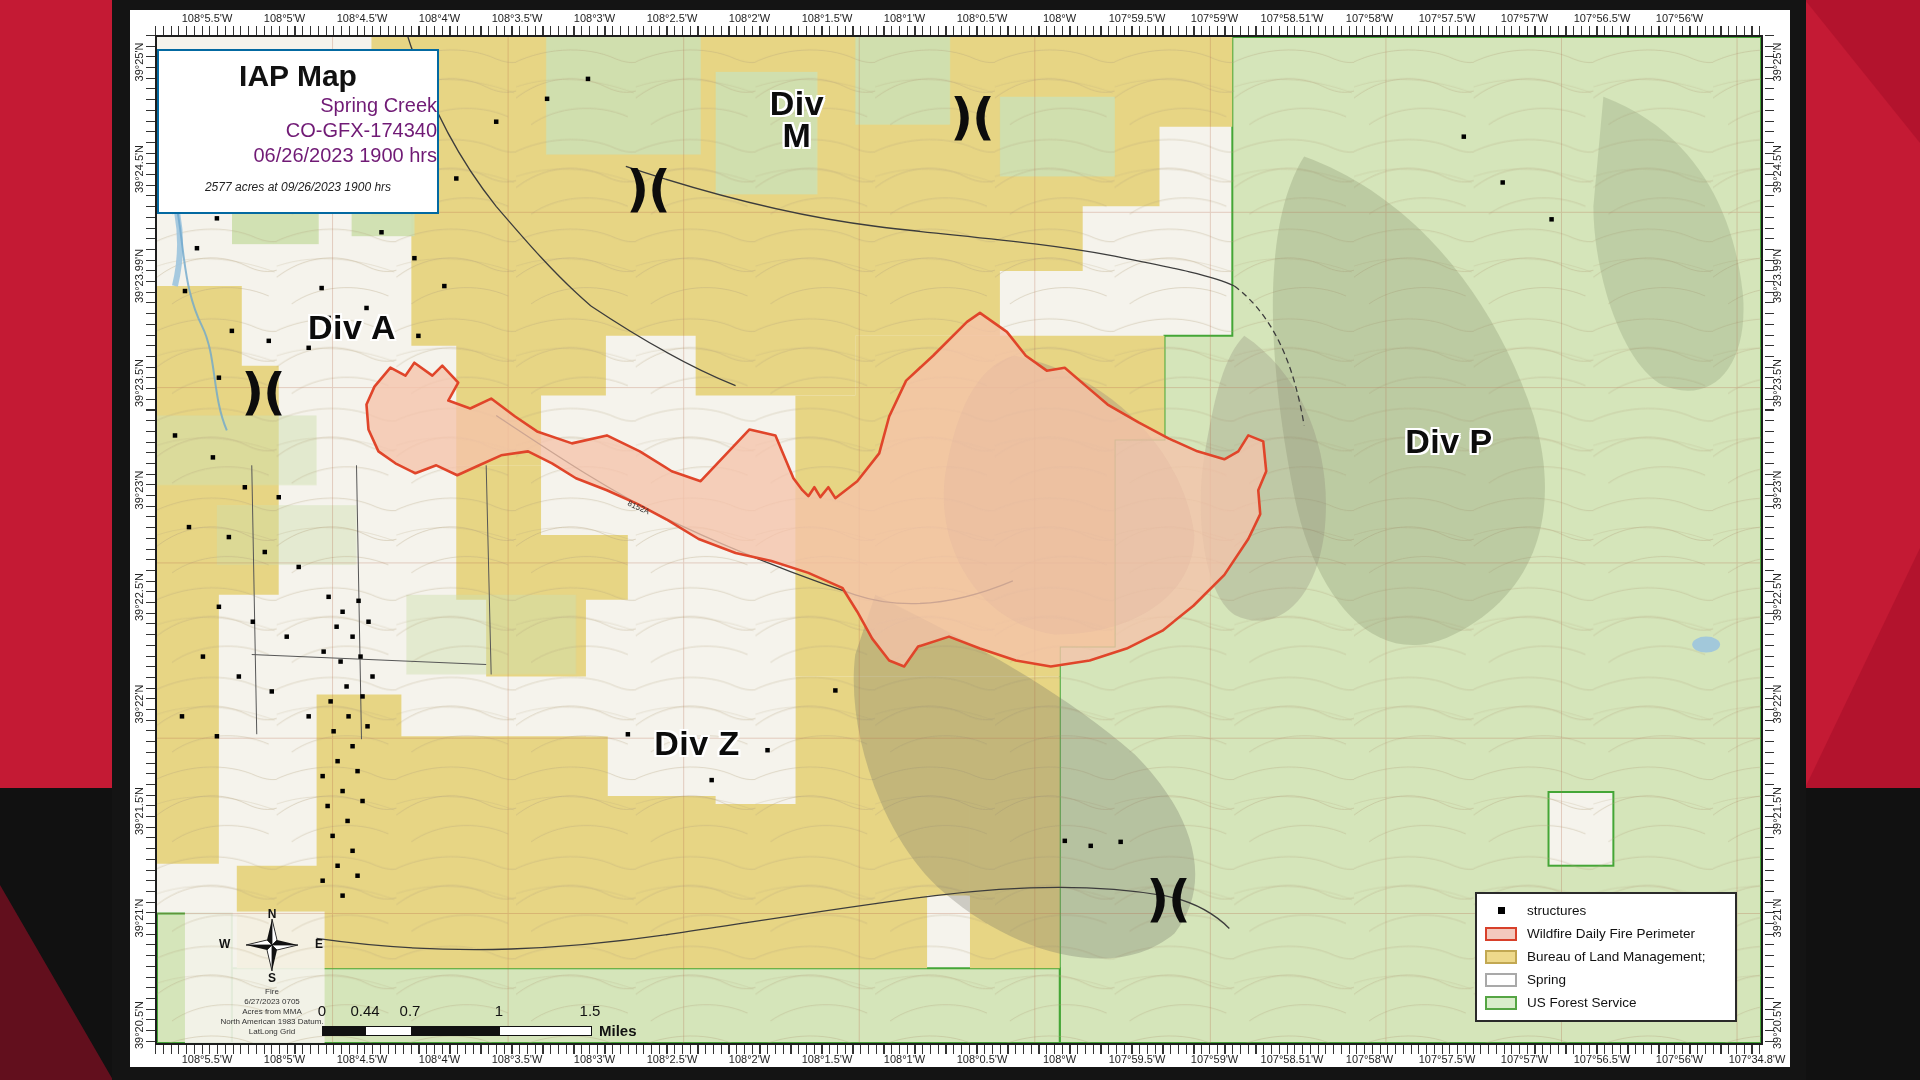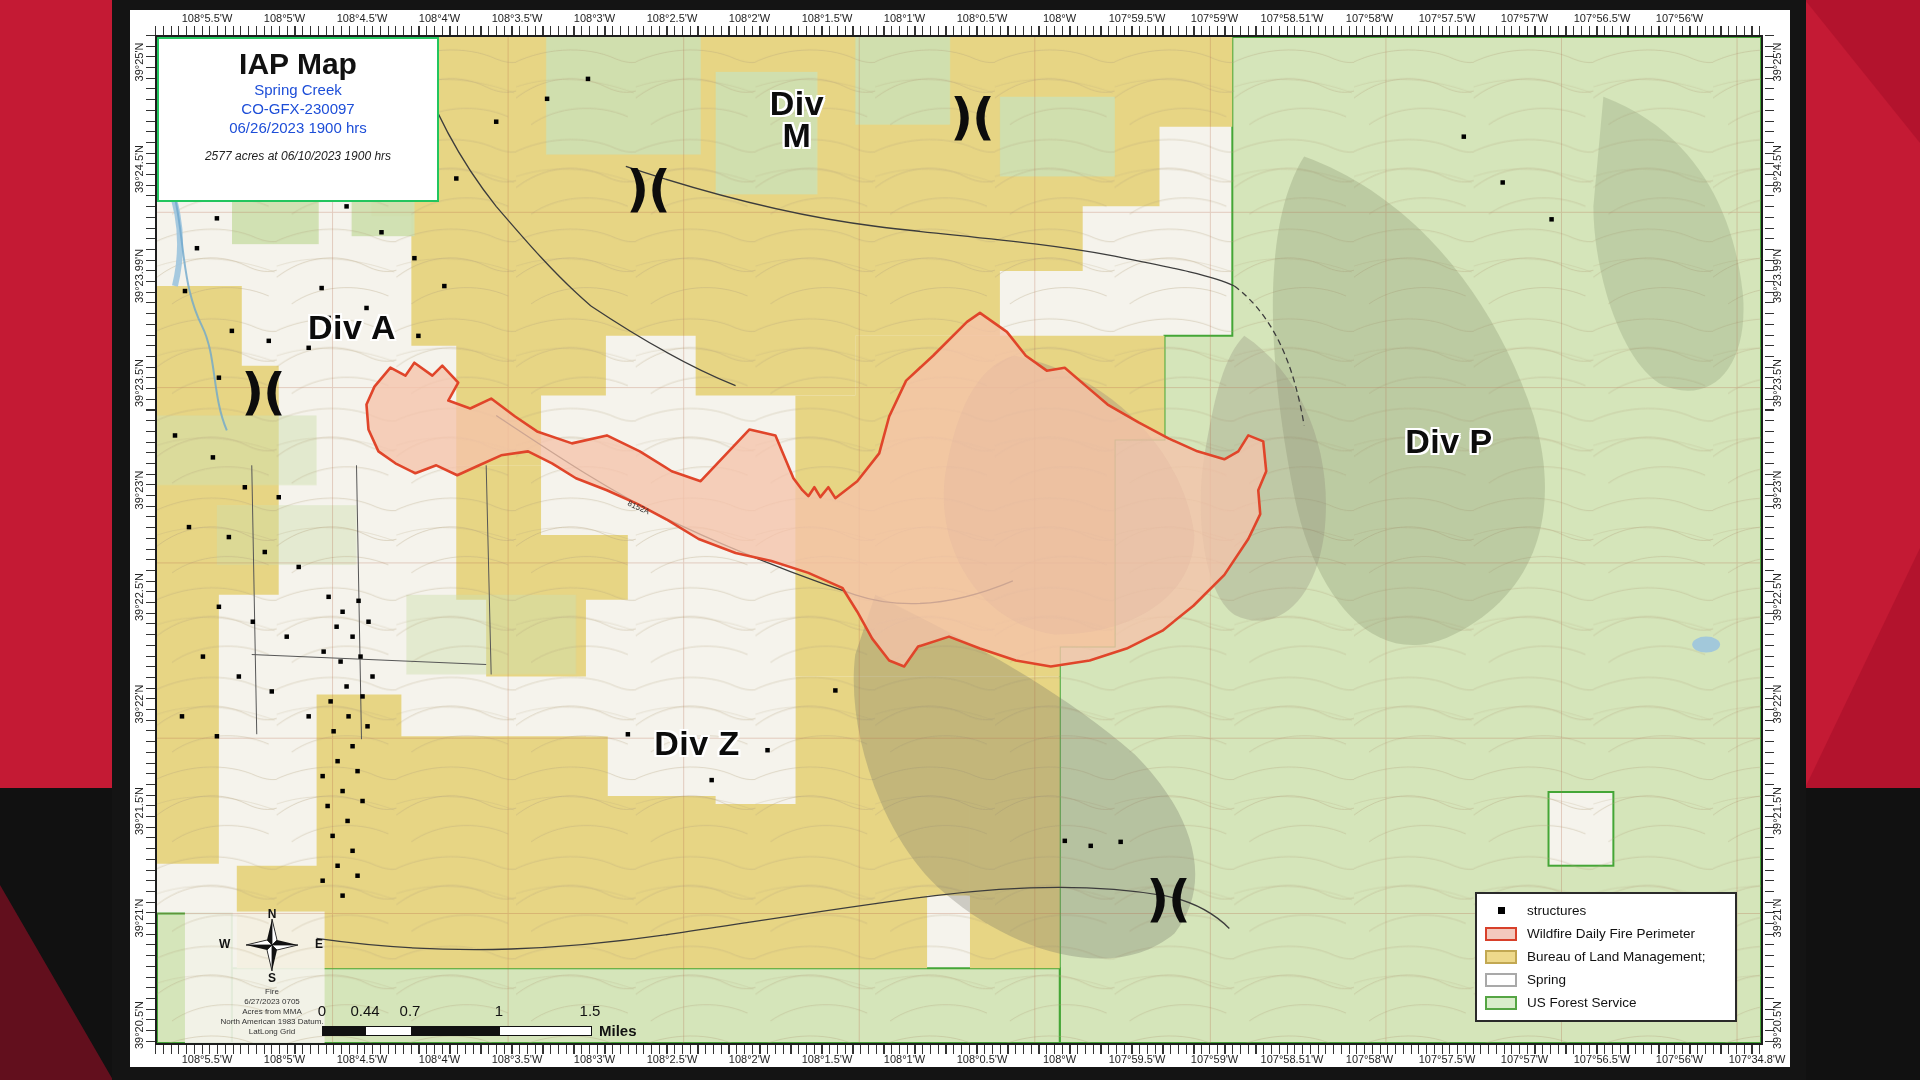--- a/index.html
+++ b/index.html
@@ -18,24 +18,24 @@
     background:repeating-linear-gradient(90deg,#333 0 1px,transparent 1px 7.75px);}
   .ticks-top{top:16px;}
   .ticks-bottom{top:1035px;}
   .ticks-v{position:absolute;top:25px;width:9px;height:1010px;
     background:repeating-linear-gradient(180deg,#333 0 1px,transparent 1px 10.7px);}
   .ticks-left{left:16px;}
   .ticks-right{left:1635px;}
   .lon-label{position:absolute;transform:translate(-50%,0);font-size:11px;color:#222;white-space:nowrap;}
   .lat-label{position:absolute;transform:translate(-50%,-50%) rotate(-90deg);font-size:11px;color:#222;white-space:nowrap;}
   
-  .title-box{position:absolute;left:0px;top:0px;width:282px;height:165px;background:#fff;
-    border:2px solid #22c55e;box-sizing:border-box;text-align:center;z-index:30;}
+  .title-box{position:absolute;left:0px;top:12px;width:282px;height:165px;background:#fff;
+    border:2px solid #0369a1;box-sizing:border-box;text-align:center;z-index:30;}
   .title-box .t1{font-size:30px;font-weight:bold;color:#111;margin-top:8px;}
-  .title-box .t2,.title-box .t3,.title-box .t4{font-size:15px;color:#1d4ed8;line-height:1.25;}
+  .title-box .t2,.title-box .t3,.title-box .t4{font-size:20px;color:#701a75;line-height:1.25;text-align:right;}
   .title-box .t5{font-size:12px;font-style:italic;color:#222;margin-top:12px;}
   .legend{position:absolute;left:1318px;top:855px;width:262px;height:130px;background:#fff;
     border:2px solid #2a2a2a;box-sizing:border-box;z-index:30;padding:5px 8px;}
   .legend-row{display:flex;align-items:center;height:23px;}
   .legend-swatch{width:32px;height:14px;box-sizing:border-box;margin-right:10px;flex:0 0 32px;}
   .legend-structure{width:32px;display:flex;align-items:center;justify-content:center;margin-right:10px;flex:0 0 32px;}
   .legend-structure i{width:7px;height:7px;background:#000;display:block;}
   .legend-label{font-size:13.5px;color:#111;white-space:nowrap;}
   .div-label{position:absolute;transform:translate(-50%,-50%);font-weight:bold;font-size:34px;color:#0c0c0c;
     text-align:center;line-height:.95;z-index:20;letter-spacing:.5px;
@@ -306,23 +306,23 @@
             <rect x="207.8" y="269.8" width="4.5" height="4.5"></rect>
             <rect x="259.8" y="297.8" width="4.5" height="4.5"></rect>
             <rect x="677.8" y="653.8" width="4.5" height="4.5"></rect>
             <rect x="469.8" y="697.8" width="4.5" height="4.5"></rect>
           </g>
       </svg>
 
       <div class="title-box">
         <div class="t1">IAP Map</div>
         <div class="t2">Spring Creek</div>
-        <div class="t3">CO-GFX-230097</div>
+        <div class="t3">CO-GFX-174340</div>
         <div class="t4">06/26/2023 1900 hrs</div>
-        <div class="t5">2577 acres at 06/10/2023 1900 hrs</div>
+        <div class="t5">2577 acres at 09/26/2023 1900 hrs</div>
       </div>
 
       <div class="legend">
         <div id="legend-rows">
             <div class="legend-row">
               <div class="legend-structure">
                 <i></i>
               </div>
               <span class="legend-label">structures</span>
             </div>

